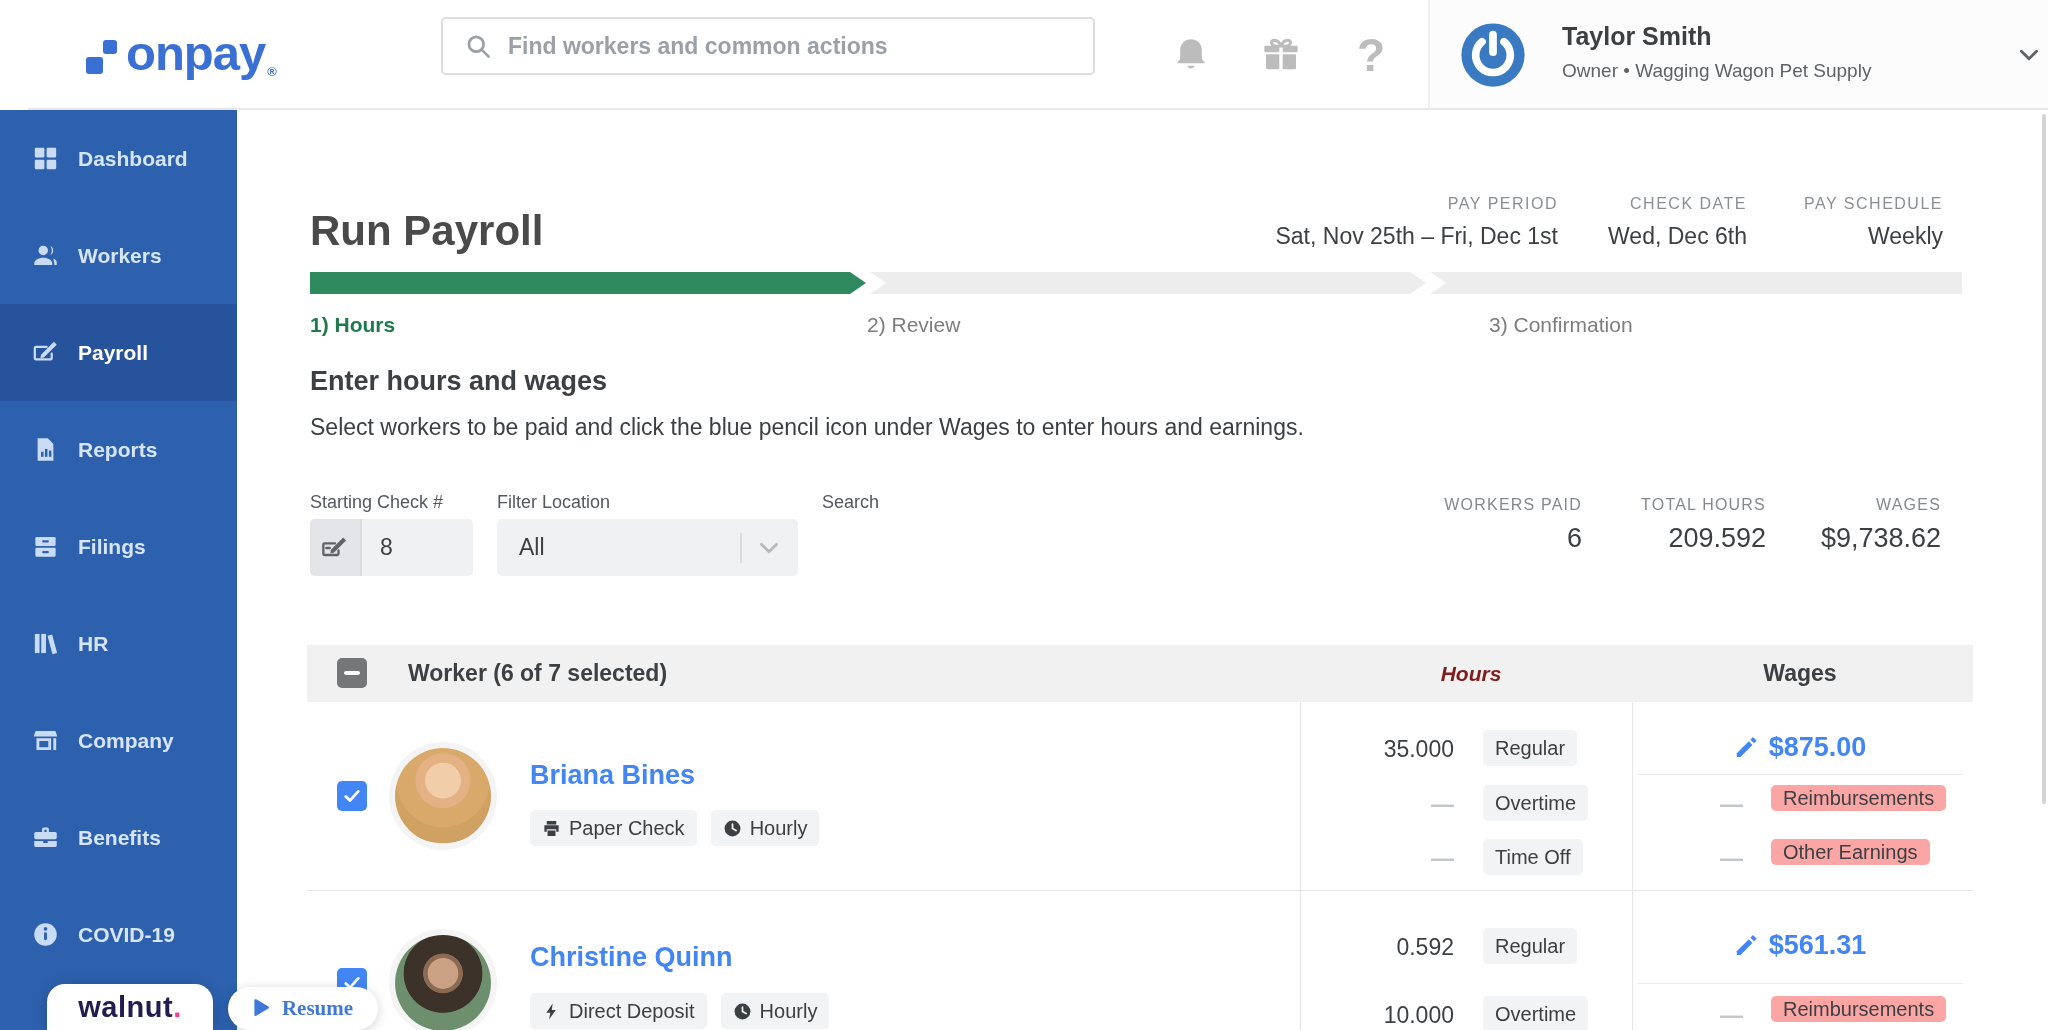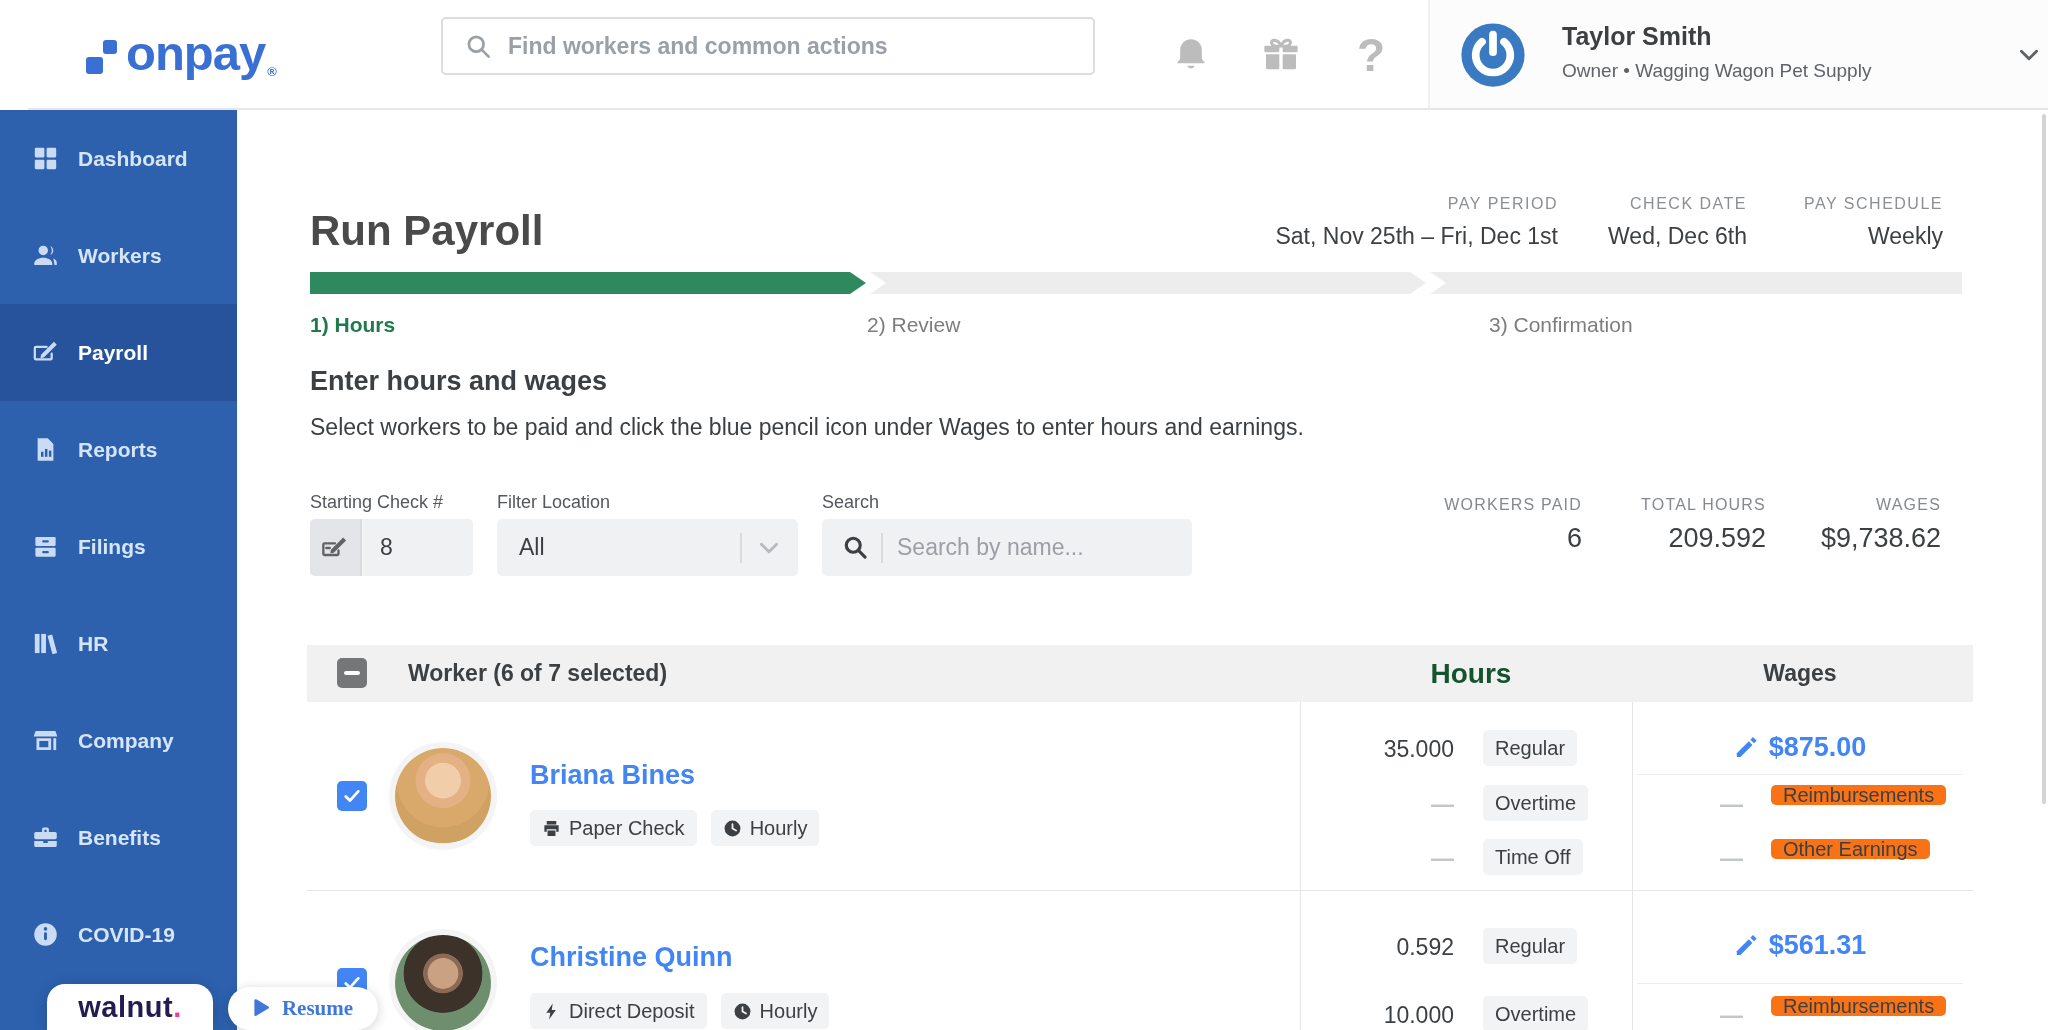--- a/index.html
+++ b/index.html
@@ -68,21 +68,21 @@
 
   .sum-col { position:absolute; top:496px; text-align:right; }
   .sum-col .slabel { font-size:16px; letter-spacing:1.2px; color:#85898d; }
   .sum-col .svalue { margin-top:9px; font-size:27px; color:#3c4043; font-weight:400; }
   .s1 { right:466px; } .s2 { right:282px; } .s3 { right:107px; }
 
   
   .wtable { position:absolute; left:307px; top:645px; width:1666px; height:460px; background:#fff; }
   .thead { position:absolute; left:0; top:0; width:1666px; height:57px; background:#f1f1f2; display:flex; align-items:center; }
   .th-worker { position:absolute; left:101px; font-size:23px; font-weight:700; color:#3c4043; }
-  .th-hours { position:absolute; left:1164px; transform:translateX(-50%); font-size:28px; font-weight:700; color:#14532d; }
+  .th-hours { position:absolute; left:1164px; transform:translateX(-50%); font-size:21px; font-weight:700; color:#7f1d1d;font-style:italic; }
   .th-wages { position:absolute; left:1493px; transform:translateX(-50%); font-size:23px; font-weight:700; color:#3c4043; }
   .cb { position:absolute; left:30px; width:30px; height:30px; border-radius:5px; display:flex; align-items:center; justify-content:center; cursor:pointer; }
   .cb.ind { background:#747678; } .cb.ind .minus { width:16px; height:4px; border-radius:2px; background:#fff; }
   .cb.checked { background:#4285f4; } .cb.checked svg { width:20px; height:20px; }
   .thead .cb { top:13px; }
   .vline { position:absolute; top:57px; width:1px; background:#e6e6e8; height:403px; }
   .v1 { left:993px; } .v2 { left:1325px; }
   .rowsep { position:absolute; left:0; top:245px; width:1666px; height:1px; background:#e6e6e8; }
   .wrow { position:absolute; left:0; width:1666px; height:188px; }
   .row1 { top:57px; } .row2 { top:245px; height:215px; }
@@ -98,21 +98,21 @@
   .row1 .badges { top:108px; } .row2 .badges { top:103px; }
   .badge { height:36px; background:#f1f3f4; border-radius:5px; display:flex; align-items:center; gap:8px; padding:0 12px; font-size:20px; color:#3c4043; }
   .badge svg { width:19px; height:19px; color:#3c4043; flex:none; }
   .hval { position:absolute; right:519px; font-size:23px; color:#3c4043; text-align:right; white-space:nowrap; }
   .hval.dash, .wdash { color:#c3c6c9; font-weight:700; }
   .hbadge { position:absolute; left:1176px; height:36px; background:#f1f3f4; border-radius:5px; display:flex; align-items:center; padding:0 12px; font-size:20px; color:#3c4043; white-space:nowrap; }
   .wage-total { position:absolute; left:1493px; transform:translateX(-50%); display:flex; align-items:center; gap:10px; font-size:27px; font-weight:700; color:#4285f4; cursor:pointer; white-space:nowrap; }
   .wage-total svg { width:25px; height:25px; flex:none; }
   .wage-sep { position:absolute; left:1330px; width:326px; height:1px; background:#ececec; }
   .wdash { position:absolute; left:1413px; font-size:23px; }
-  .wbadge { position:absolute; left:1464px; height:20px; background:#f97316; border-radius:5px; display:flex; align-items:center; padding:0 12px; font-size:20px; color:#3c4043; white-space:nowrap; }
+  .wbadge { position:absolute; left:1464px; height:26px; background:#fca5a5; border-radius:5px; display:flex; align-items:center; padding:0 12px; font-size:20px; color:#3c4043; white-space:nowrap; }
 
   
   .r1-l1v { top:34px; } .r1-l1b { top:28px; }
   .r1-l2v { top:89px; } .r1-l2b { top:83px; }
   .r1-l3v { top:143px; } .r1-l3b { top:137px; }
   .r1-wt { top:30px; } .r1-ws { top:72px; }
   .r1-w2d { top:89px; } .r1-w2b { top:83px; }
   .r1-w3d { top:143px; } .r1-w3b { top:137px; }
   .r2-l1v { top:44px; } .r2-l1b { top:38px; }
   .r2-l2v { top:112px; } .r2-l2b { top:106px; }
@@ -315,28 +315,20 @@
   </div>
 
   <div class="fbox" style="left:497px; width:301px;">
     <span class="fsel-val">All</span>
     <span class="fsel-sep"></span>
     <svg class="fsel-chev" viewBox="0 0 24 24" fill="none" stroke="currentColor" stroke-width="2.6">
         <path d="M5 8.5l7 7 7-7" stroke-linecap="round" stroke-linejoin="round"></path>
       </svg>
   </div>
 
-  <div class="fbox" style="left:822px; width:370px;">
-    <svg class="sbox-mag" viewBox="0 0 24 24" fill="none" stroke="currentColor" stroke-width="2.8">
-        <circle cx="10" cy="10" r="6.2"></circle>
-        <path d="M14.8 14.8l5.7 5.7" stroke-linecap="round"></path>
-      </svg>
-    <span class="sbox-sep"></span>
-    <span class="sbox-ph">Search by name...</span>
-  </div>
 
   <div class="sum-col s1">
     <div class="slabel">WORKERS PAID</div>
     <div class="svalue">6</div>
   </div>
   <div class="sum-col s2">
     <div class="slabel">TOTAL HOURS</div>
     <div class="svalue">209.592</div>
   </div>
   <div class="sum-col s3">

